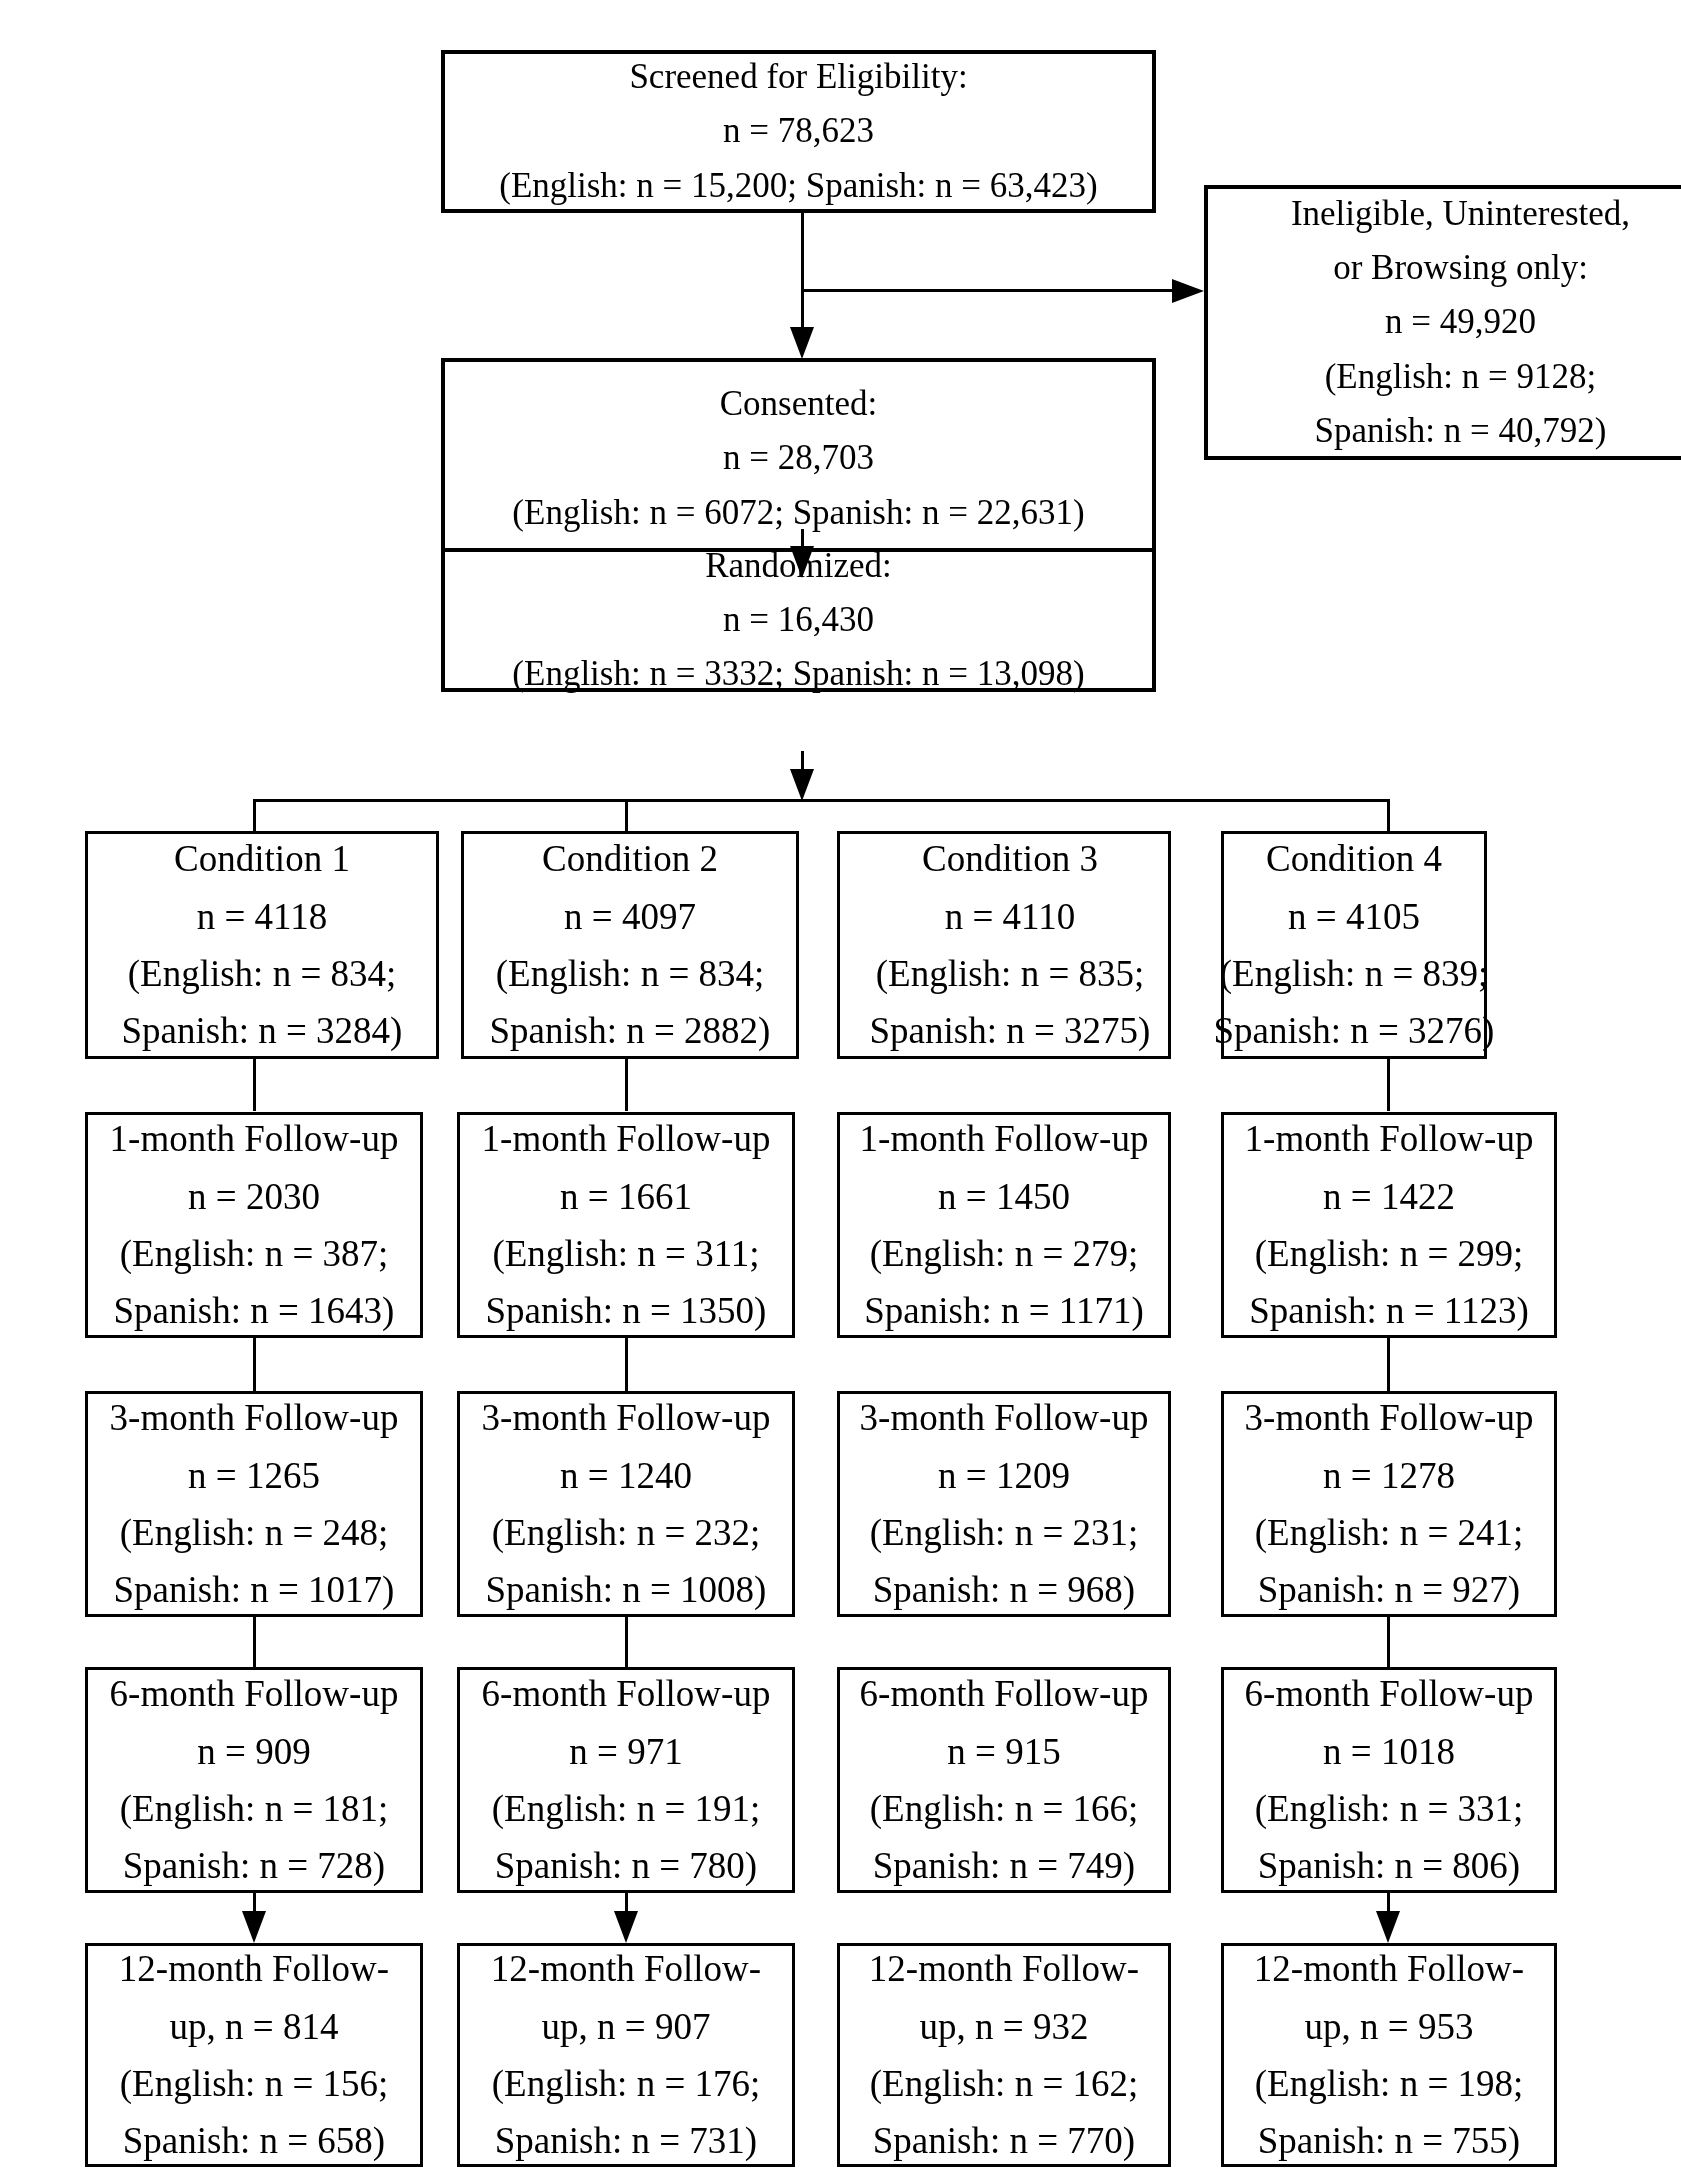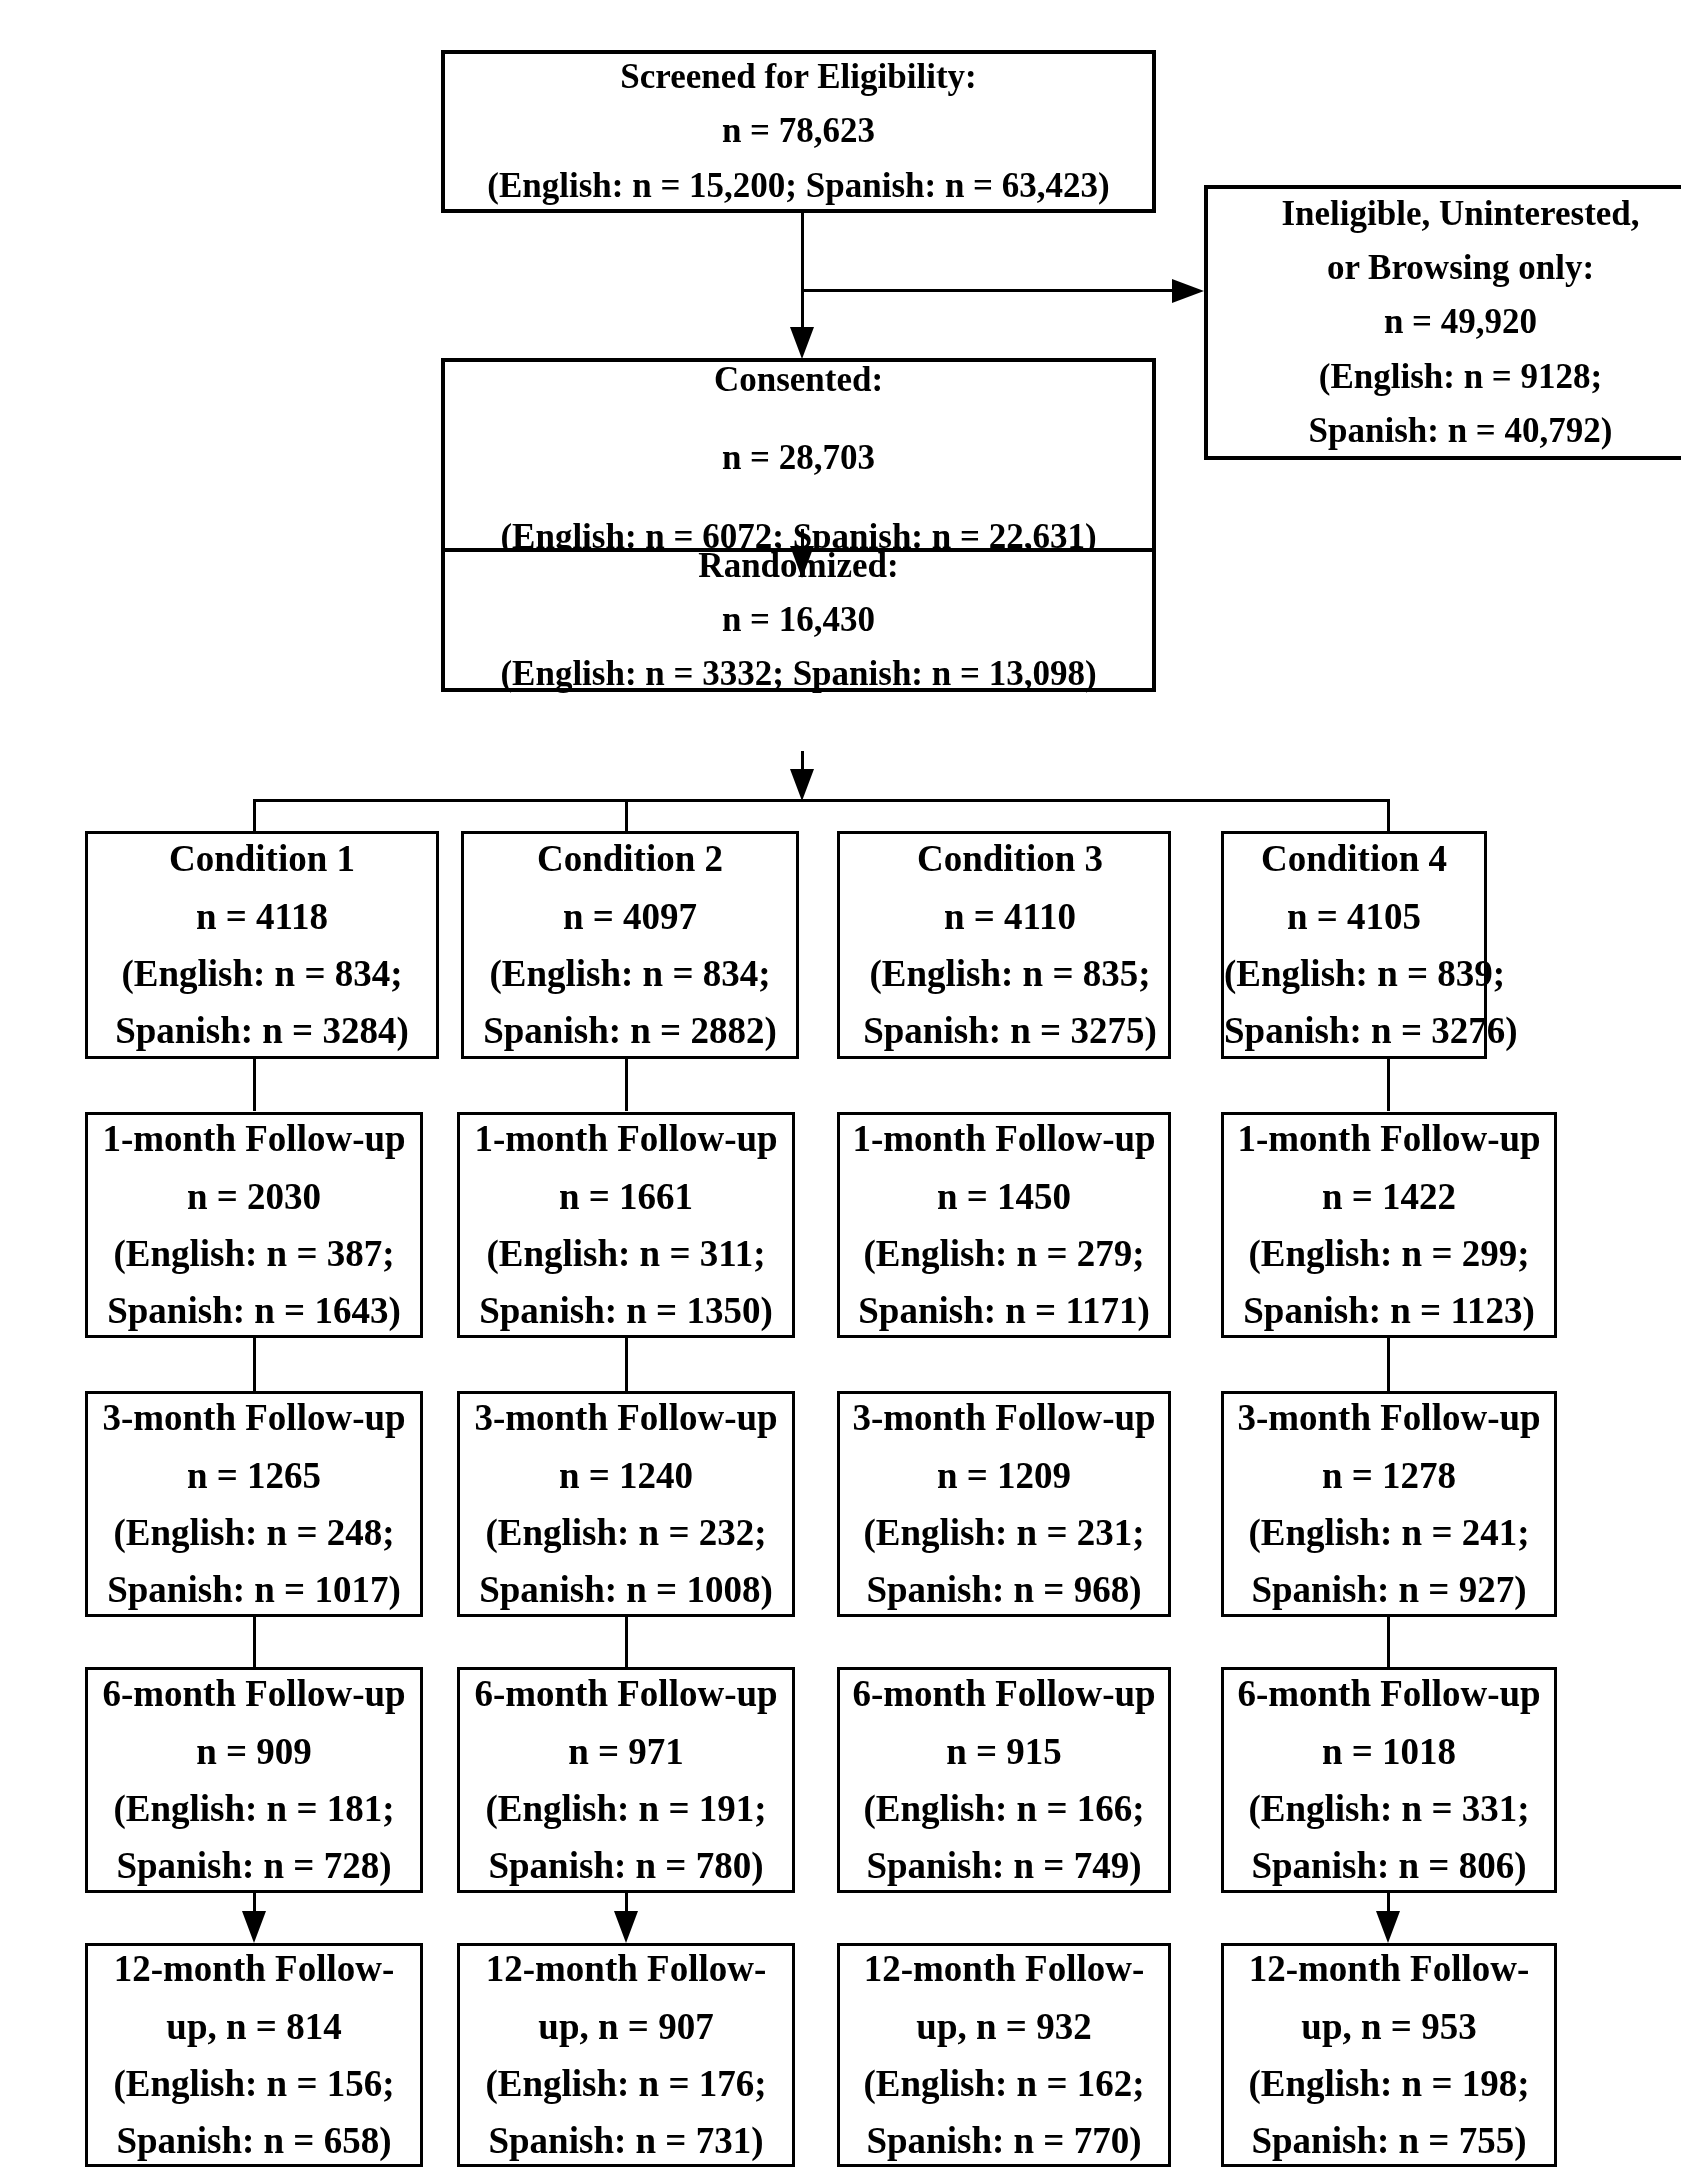--- a/index.html
+++ b/index.html
@@ -1,19 +1,19 @@
 <!DOCTYPE html>
 <html style="font-size:13.3px"><head>
 <meta charset="utf-8">
 <style>
   html,body{margin:0;padding:0;background:#ffffff;}
   #canvas{position:relative;width:1682px;height:2183px;background:#ffffff;
           font-family:"Liberation Serif", serif;color:#000;overflow:hidden;}
   .box{position:absolute;box-sizing:border-box;background:#fff;border:3.3px solid #000;
-       display:flex;flex-direction:column;justify-content:center;text-align:center;font-weight:bold;}
+       display:flex;flex-direction:column;justify-content:center;align-items:center;text-align:center;}
   .box.main{border-width:4.2px;}
   .ln{white-space:nowrap;line-height:1.55;font-size:35px;}
   .box.g .ln{font-size:37px;}
   .vl{position:absolute;width:3.3px;background:#000;}
   .hl{position:absolute;height:3.3px;background:#000;}
   .ah-down{position:absolute;width:0;height:0;border-left:12.5px solid transparent;
            border-right:12.5px solid transparent;border-top:32px solid #000;}
   .ah-right{position:absolute;width:0;height:0;border-top:12.5px solid transparent;
             border-bottom:12.5px solid transparent;border-left:32px solid #000;}
 </style>
@@ -29,21 +29,21 @@
   </div>
 
   <div class="box main" style="left:1204px;top:185px;width:513px;height:275px;">
     <div class="ln">Ineligible, Uninterested,</div>
     <div class="ln">or Browsing only:</div>
     <div class="ln">n = 49,920</div>
     <div class="ln">(English: n = 9128;</div>
     <div class="ln">Spanish: n = 40,792)</div>
   </div>
 
-  <div class="box main" style="left:441px;top:358px;width:715px;height:201px;gap:24px;">
+  <div class="box main" style="left:441px;top:358px;width:715px;height:201px;">
     <div class="ln">Consented:</div>
     <div class="ln">n = 28,703</div>
     <div class="ln">(English: n = 6072; Spanish: n = 22,631)</div>
   </div>
 
   <div class="box main" style="left:441px;top:548px;width:715px;height:144px;">
     <div class="ln">Randomized:</div>
     <div class="ln">n = 16,430</div>
     <div class="ln">(English: n = 3332; Spanish: n = 13,098)</div>
   </div>

